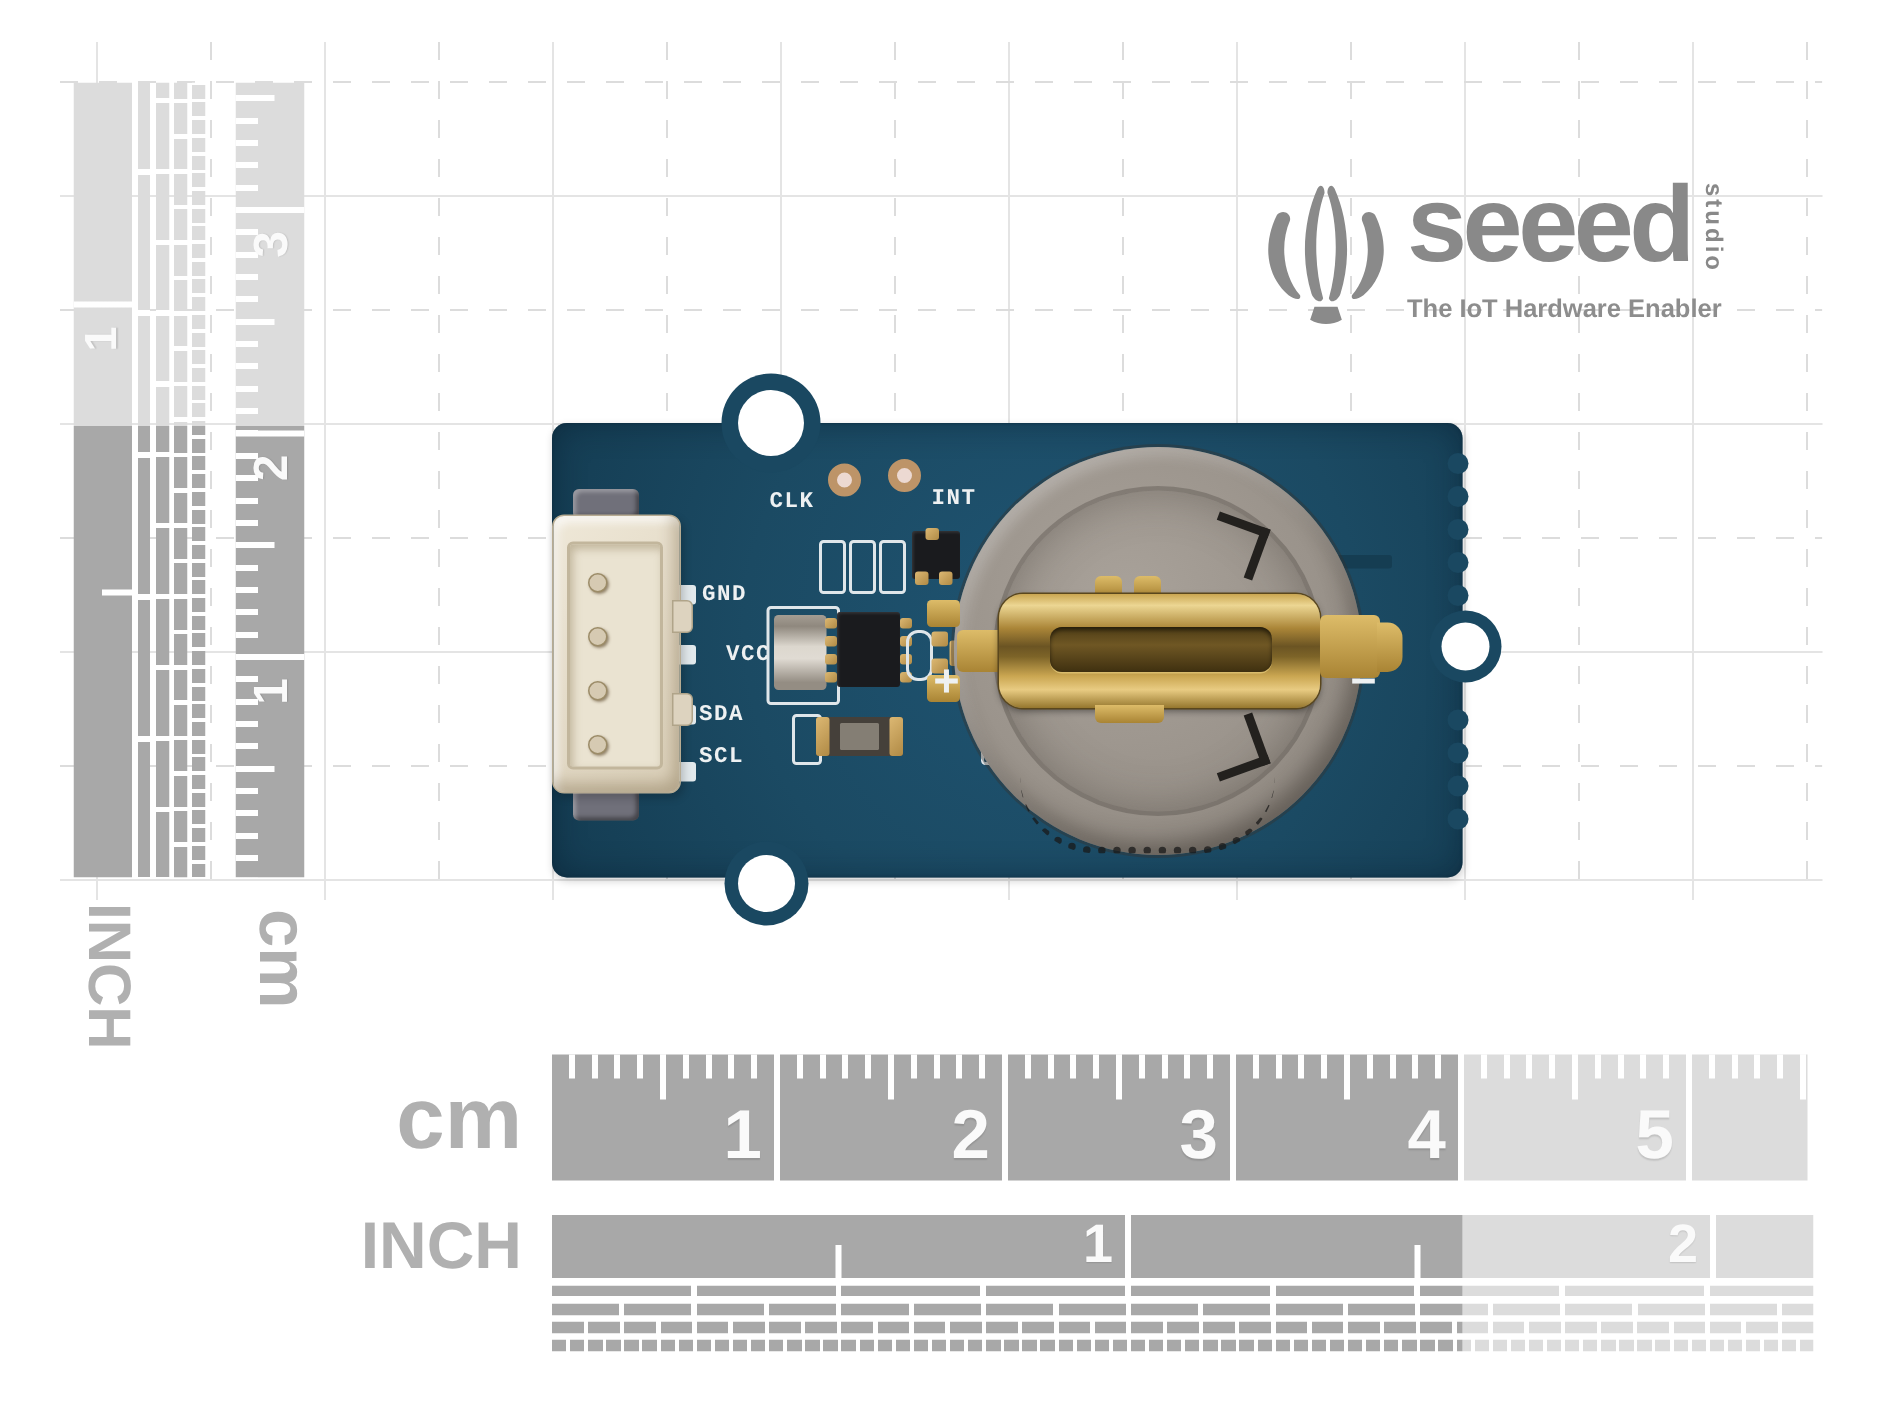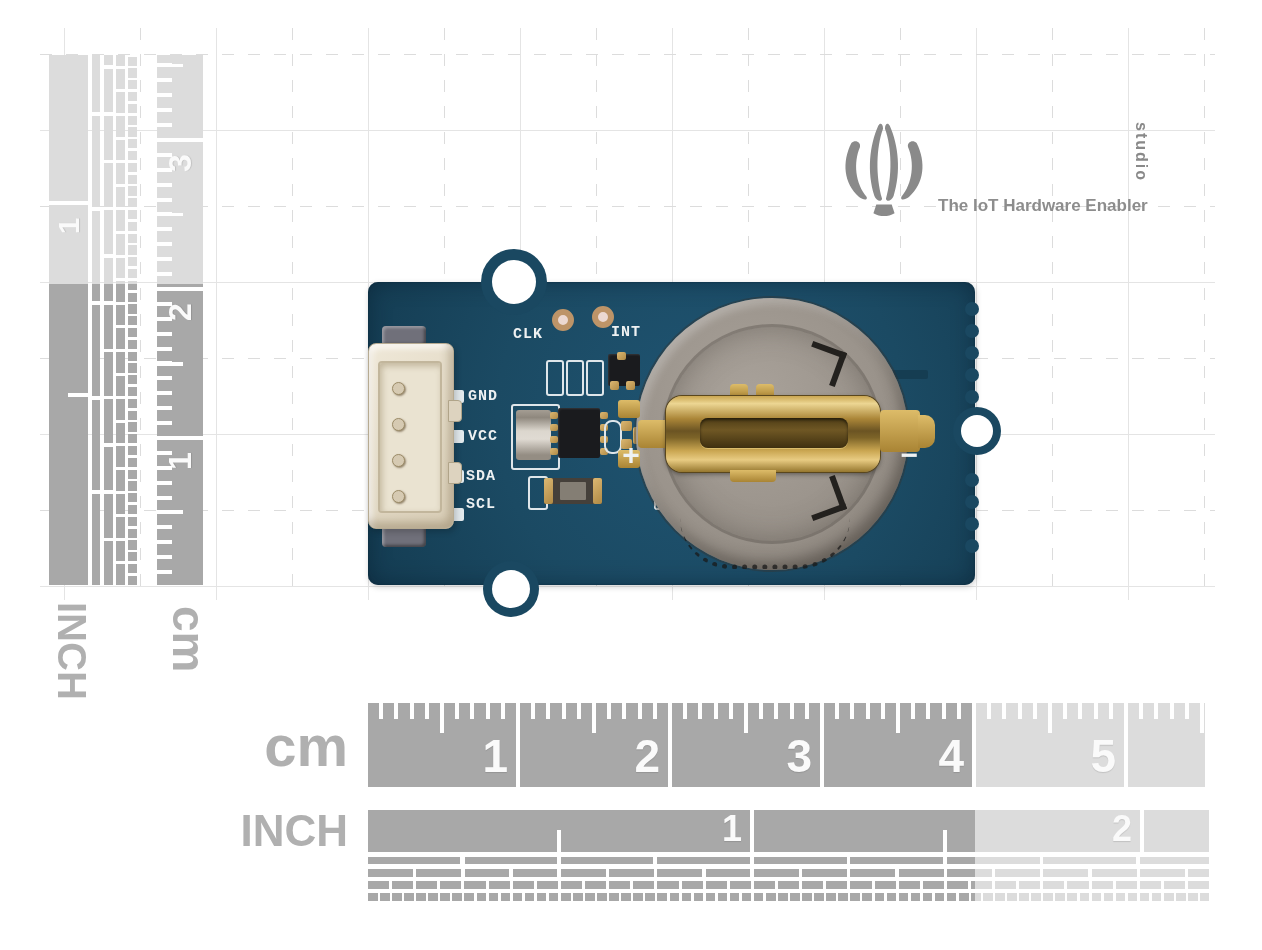--- a/index.html
+++ b/index.html
@@ -158,20 +158,21 @@
   <div class="abs logo">
     <svg width="96" height="104" viewBox="0 0 100 104" class="abs" style="left:0;top:6px">
       <g fill="#8a8a8a">
         <path d="M44 6 C35 26 32 54 40 79 C42 84 47 86 48 82 C41 58 42 28 49 9 C49 4 46 2 44 6 Z"></path>
         <path d="M56 6 C65 26 68 54 60 79 C58 84 53 86 52 82 C59 58 58 28 51 9 C51 4 54 2 56 6 Z"></path>
         <path d="M16 24 C6 44 8 66 24 80 C28 83 33 84 32 80 C20 66 18 44 25 28 C26 23 20 20 16 24 Z"></path>
         <path d="M84 24 C94 44 92 66 76 80 C72 83 67 84 68 80 C80 66 82 44 75 28 C74 23 80 20 84 24 Z"></path>
         <path d="M42 88 L58 88 L61 97 C54 101 46 101 39 97 Z"></path>
       </g>
     </svg>
+    <span class="brand">seeed</span>
     <span class="studio rot90">studio</span>
     <span class="tagline">The IoT Hardware Enabler</span>
   </div>
 
   <div class="abs linch">
     <div class="vinbar">
       <div class="layer llight vlight"></div>
       <div class="layer ldark vdark"></div>
       <span class="vnum" style="top:153px;font-size:30px;width:39px">1</span>
     </div>
@@ -214,26 +215,26 @@
     <div class="castel" style="top:42px"></div>
     <div class="castel" style="top:64px"></div>
     <div class="castel" style="top:86px"></div>
     <div class="castel" style="top:108px"></div>
     <div class="castel" style="top:191px"></div>
     <div class="castel" style="top:213px"></div>
     <div class="castel" style="top:235px"></div>
     <div class="castel" style="top:257px"></div>
 
     <span class="silk" style="left:145px;top:44px">CLK</span>
-    <span class="silk" style="left:243px;top:42px">INT</span>
+    <span class="silk" style="left:253px;top:42px">INT</span>
     <div class="via" style="left:184px;top:27px"></div>
     <div class="via" style="left:224px;top:24px"></div>
 
     <span class="silk" style="left:100px;top:106px">GND</span>
-    <span class="silk" style="left:100px;top:146px">VCC</span>
+    <span class="silk" style="left:116px;top:146px">VCC</span>
     <span class="silk" style="left:98px;top:186px">SDA</span>
     <span class="silk" style="left:98px;top:214px">SCL</span>
     <div class="pad" style="left:76px;top:108px"></div>
     <div class="pad" style="left:76px;top:148px"></div>
     <div class="pad" style="left:76px;top:188px"></div>
     <div class="pad" style="left:76px;top:226px"></div>
 
     <div class="fp" style="left:178px;top:78px;width:14px;height:32px"></div>
     <div class="fp" style="left:198px;top:78px;width:14px;height:32px"></div>
     <div class="fp" style="left:218px;top:78px;width:14px;height:32px"></div>

